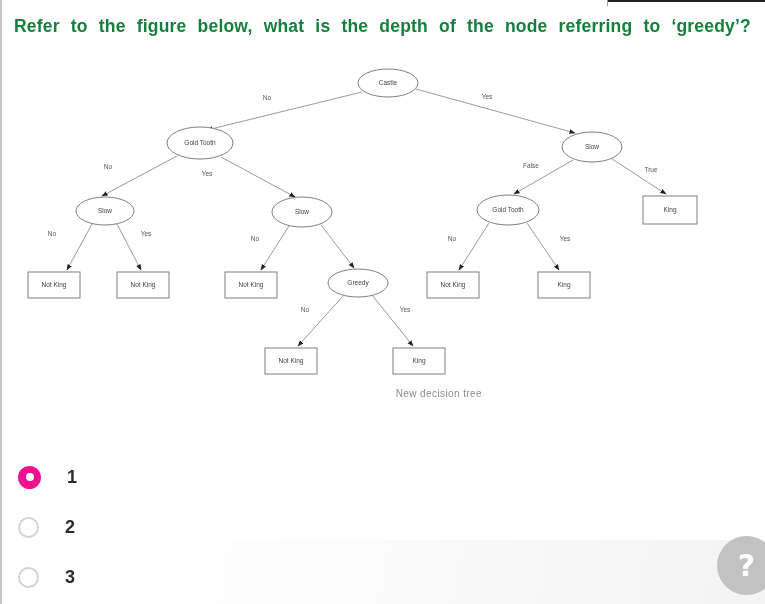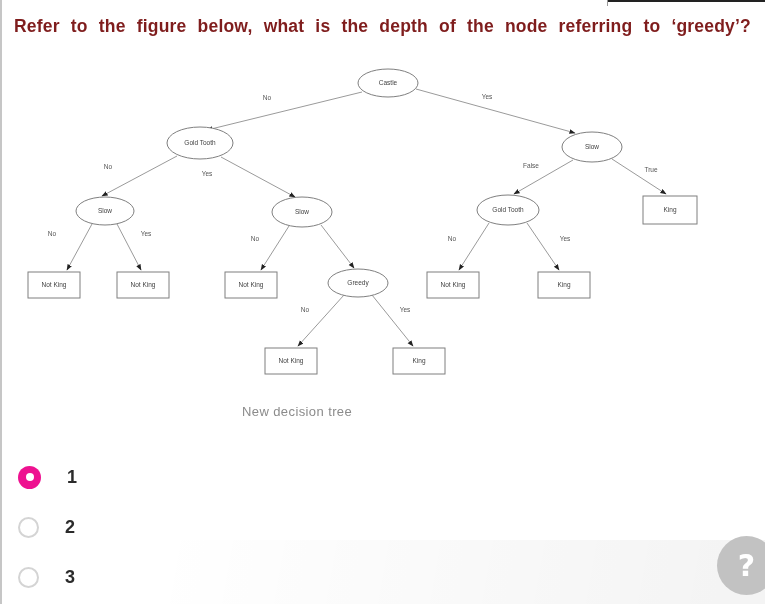--- a/index.html
+++ b/index.html
@@ -7,29 +7,29 @@
     width:765px;height:604px;position:relative;overflow:hidden;
     background:#ffffff;font-family:"Liberation Sans",sans-serif;
   }
   
   .left-border{position:absolute;left:0;top:0;width:2px;height:604px;background:#c6c6c6;}
   .top-right-border{position:absolute;top:0;left:607px;width:158px;height:2px;background:#222;}
   .top-right-tick{position:absolute;top:0;left:607px;width:1px;height:6px;background:#9a9a9a;}
   
   .question{
     position:absolute;left:14px;right:14px;top:13px;height:36px;overflow:hidden;
-    font-size:17.5px;font-weight:700;color:#7f1d1d;letter-spacing:.2px;
+    font-size:17.5px;font-weight:700;color:#15803d;letter-spacing:.2px;
     text-align:justify;text-align-last:justify;line-height:26px;
   }
   .question::after{content:"";display:inline-block;width:100%;}
   
   .tree-svg{position:absolute;left:0;top:0;width:765px;height:420px;}
   .caption{
-    position:absolute;left:242px;top:404px;width:240px;text-align:left;
-    font-size:13px;color:#8b8b8b;letter-spacing:.4px;
+    position:absolute;left:242px;top:388px;width:240px;text-align:right;
+    font-size:10px;color:#8b8b8b;letter-spacing:.4px;
   }
   
   .option-row{position:absolute;left:18px;height:26px;display:flex;align-items:center;gap:26px;}
   .radio{
     width:21px;height:21px;border-radius:50%;background:#fff;
     border:2px solid #d4d4d4;box-sizing:border-box;position:relative;flex:0 0 auto;cursor:pointer;
   }
   .radio.selected{border:none;width:23px;height:23px;background:#ee1290;}
   .radio.selected::after{
     content:"";position:absolute;left:7.5px;top:7.5px;width:8px;height:8px;border-radius:50%;background:#fff;

